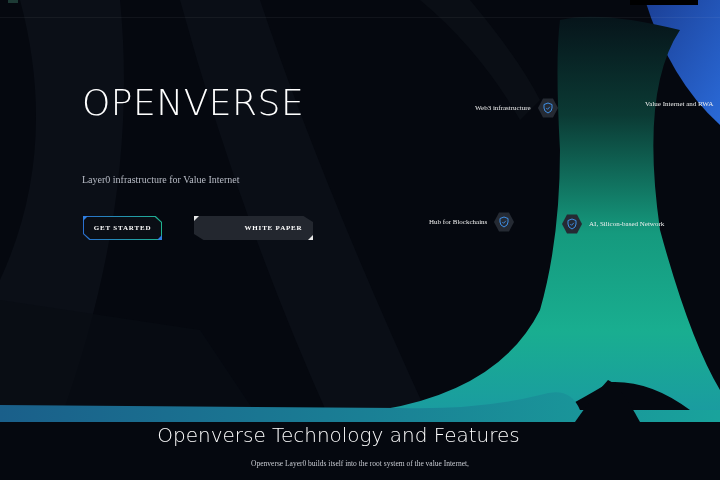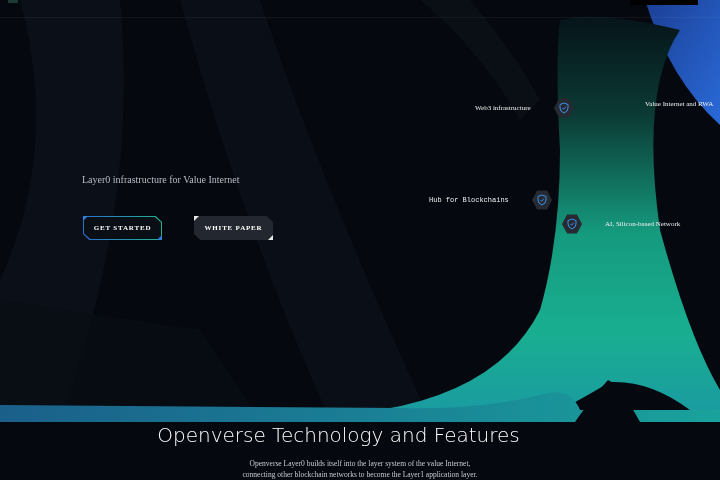--- a/index.html
+++ b/index.html
@@ -44,30 +44,30 @@
     left:83px;
     background:linear-gradient(90deg,#2a6fd0,#1fb38f);
   }
   .btn-primary .inner {
     position:absolute; inset:1px;
     background:#0a0e15;
     clip-path: polygon(0 0, 92% 0, 100% 25%, 100% 100%, 8% 100%, 0 75%);
   }
   .btn-primary span, .btn-secondary span { position:relative; z-index:2; }
   .btn-secondary {
-    left:194px; background:#23272f;
+    left:194px; background:#23272f;padding-left:40px;
   }
   .corner { position:absolute; width:5px; height:5px; z-index:3; }
   .corner.tl { left:0; top:0; clip-path:polygon(0 0,100% 0,0 100%); }
   .corner.br { right:0; bottom:0; clip-path:polygon(100% 0,100% 100%,0 100%); }
   .btn-primary .corner { background:#2f7ee0; }
   .btn-secondary .corner { background:#e8e8e8; }
 
   .feature {
-    position:absolute; display:flex; align-items:center; gap:22px;
+    position:absolute; display:flex; align-items:center; gap:6px;
     font-size:7px; color:#f0f0f0; white-space:nowrap;
   }
   .hex {
     width:22px; height:22px; position:relative;
     display:flex; align-items:center; justify-content:center;
   }
   .hex svg { position:absolute; inset:0; }
   .section-title {
     position:absolute; left:0; width:677px; top:423px; text-align:center;
     font-family:"DejaVu Sans", sans-serif; font-weight:300;
@@ -116,21 +116,21 @@
     <path d="M608 380 Q620 385 640 422 L575 422 Q590 400 608 380Z" fill="#05080f"></path>
   </svg>
 </div>
 
 <div class="topbar">
   <div class="logo-mark"></div>
   <div class="nav-button"></div>
 </div>
 
 <h1 class="hero-title">
-  <br>
+  <span>OPENVERSE</span><br>
 </h1>
 
 <div class="hero-sub">
   <div>Layer0 infrastructure for Value Internet</div>
 </div>
 
 <div class="btn btn-primary">
   <div class="inner"></div>
   <div class="corner tl"></div>
   <div class="corner br"></div>
@@ -158,21 +158,21 @@
   <span>Value Internet and RWA</span>
   <span class="hex">
     <svg viewBox="0 0 22 22">
         <polygon points="6,1.5 16,1.5 21,11 16,20.5 6,20.5 1,11" fill="#252a33"></polygon>
         <path d="M11 6 L15 7.5 L15 11 Q15 14.5 11 16 Q7 14.5 7 11 L7 7.5Z" fill="none" stroke="#3f8fe6" stroke-width="1"></path>
         <path d="M9.3 11 L10.6 12.3 L12.8 9.8" fill="none" stroke="#3f8fe6" stroke-width="0.9"></path>
       </svg>
   </span>
 </div>
 
-<div class="feature" style="left:429px; top:189px;font-family:Liberation Mono, monospace;">
+<div class="feature" style="left:429px; top:211px;">
   <span>Hub for Blockchains</span>
   <span class="hex">
     <svg viewBox="0 0 22 22">
         <polygon points="6,1.5 16,1.5 21,11 16,20.5 6,20.5 1,11" fill="#252a33"></polygon>
         <path d="M11 6 L15 7.5 L15 11 Q15 14.5 11 16 Q7 14.5 7 11 L7 7.5Z" fill="none" stroke="#3f8fe6" stroke-width="1"></path>
         <path d="M9.3 11 L10.6 12.3 L12.8 9.8" fill="none" stroke="#3f8fe6" stroke-width="0.9"></path>
       </svg>
   </span>
 </div>
 
@@ -182,15 +182,14 @@
         <polygon points="6,1.5 16,1.5 21,11 16,20.5 6,20.5 1,11" fill="#252a33"></polygon>
         <path d="M11 6 L15 7.5 L15 11 Q15 14.5 11 16 Q7 14.5 7 11 L7 7.5Z" fill="none" stroke="#3f8fe6" stroke-width="1"></path>
         <path d="M9.3 11 L10.6 12.3 L12.8 9.8" fill="none" stroke="#3f8fe6" stroke-width="0.9"></path>
       </svg>
   </span>
   <span>AI, Silicon-based Network</span>
 </div>
 
 <h2 class="section-title">Openverse Technology and Features</h2>
 <div class="section-desc">
-  <div>Openverse Layer0 builds itself into the layer system of the value Internet,</div>
-  <div>connecting other blockchain networks to become the Layer1 application layer.</div>
+  <div>Openverse Layer0 builds itself into the root system of the value Internet,</div>
 </div>
 
 </body></html>

